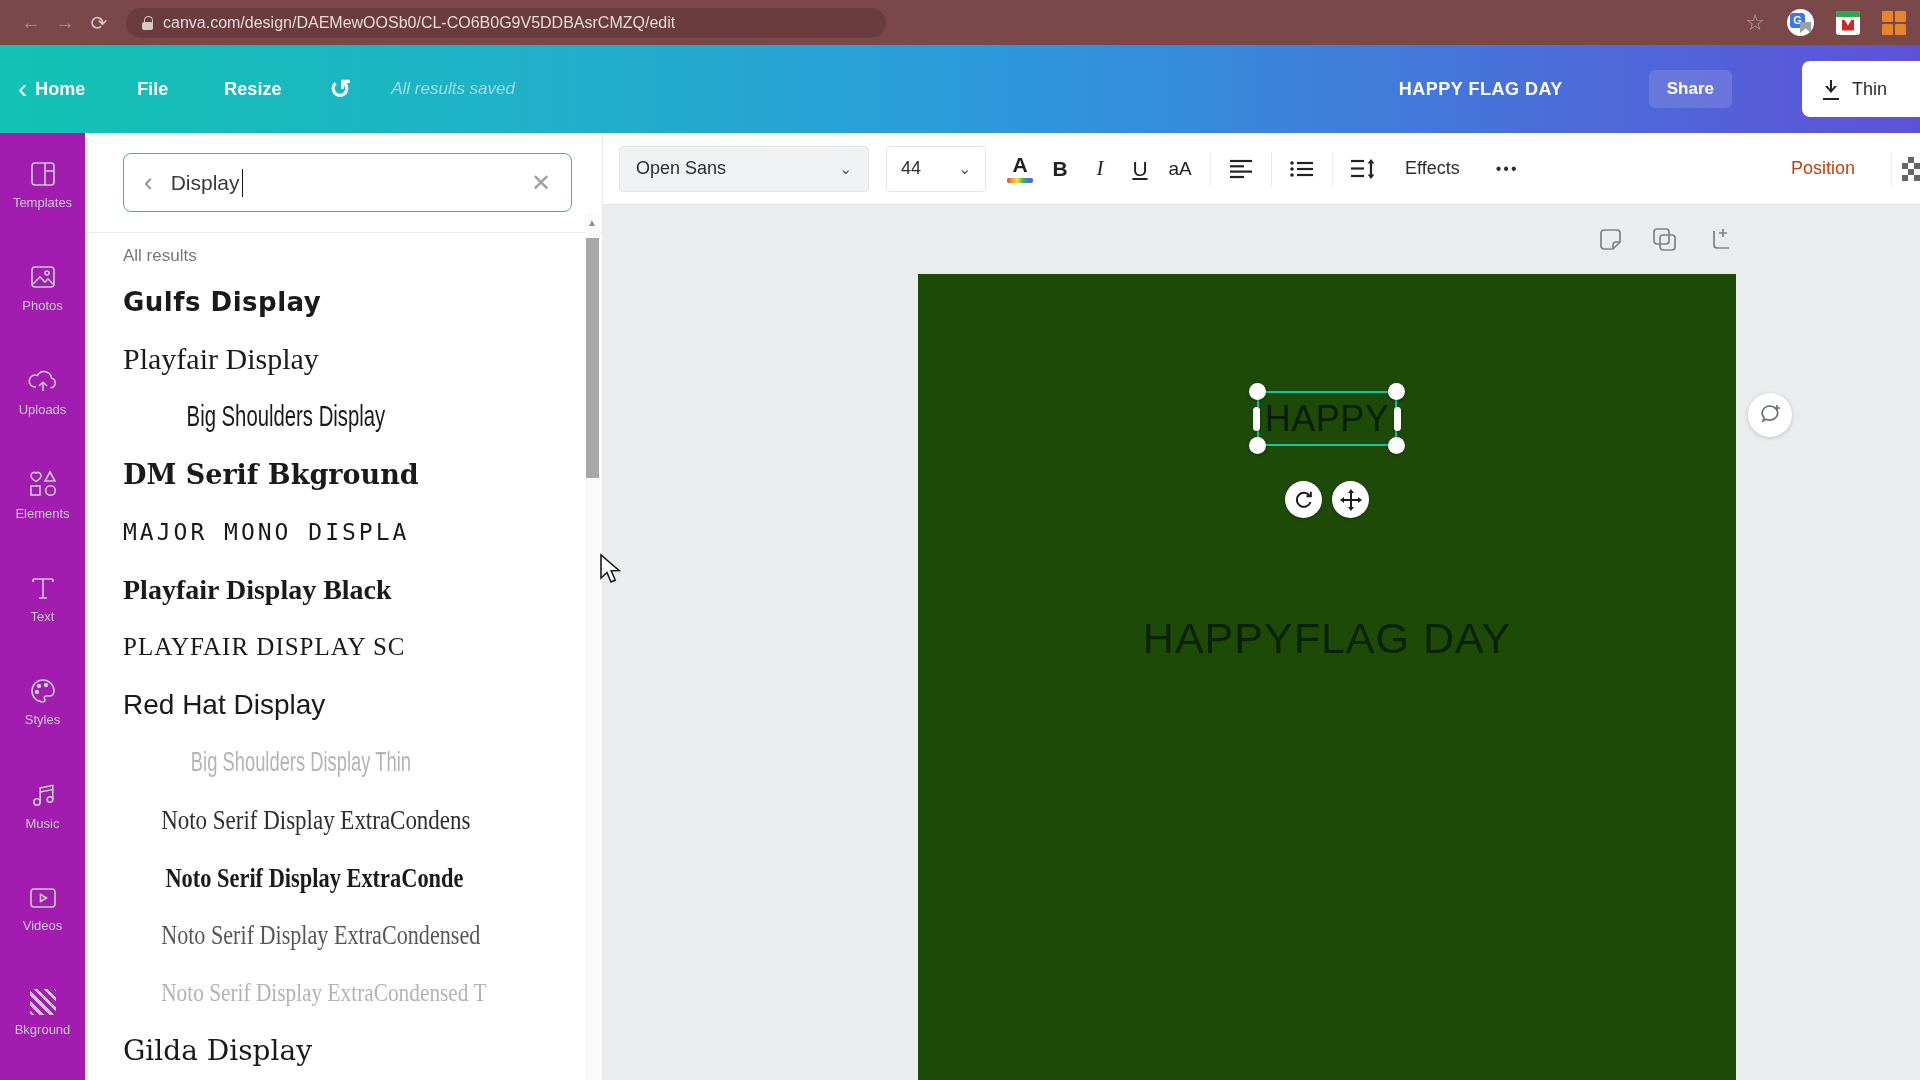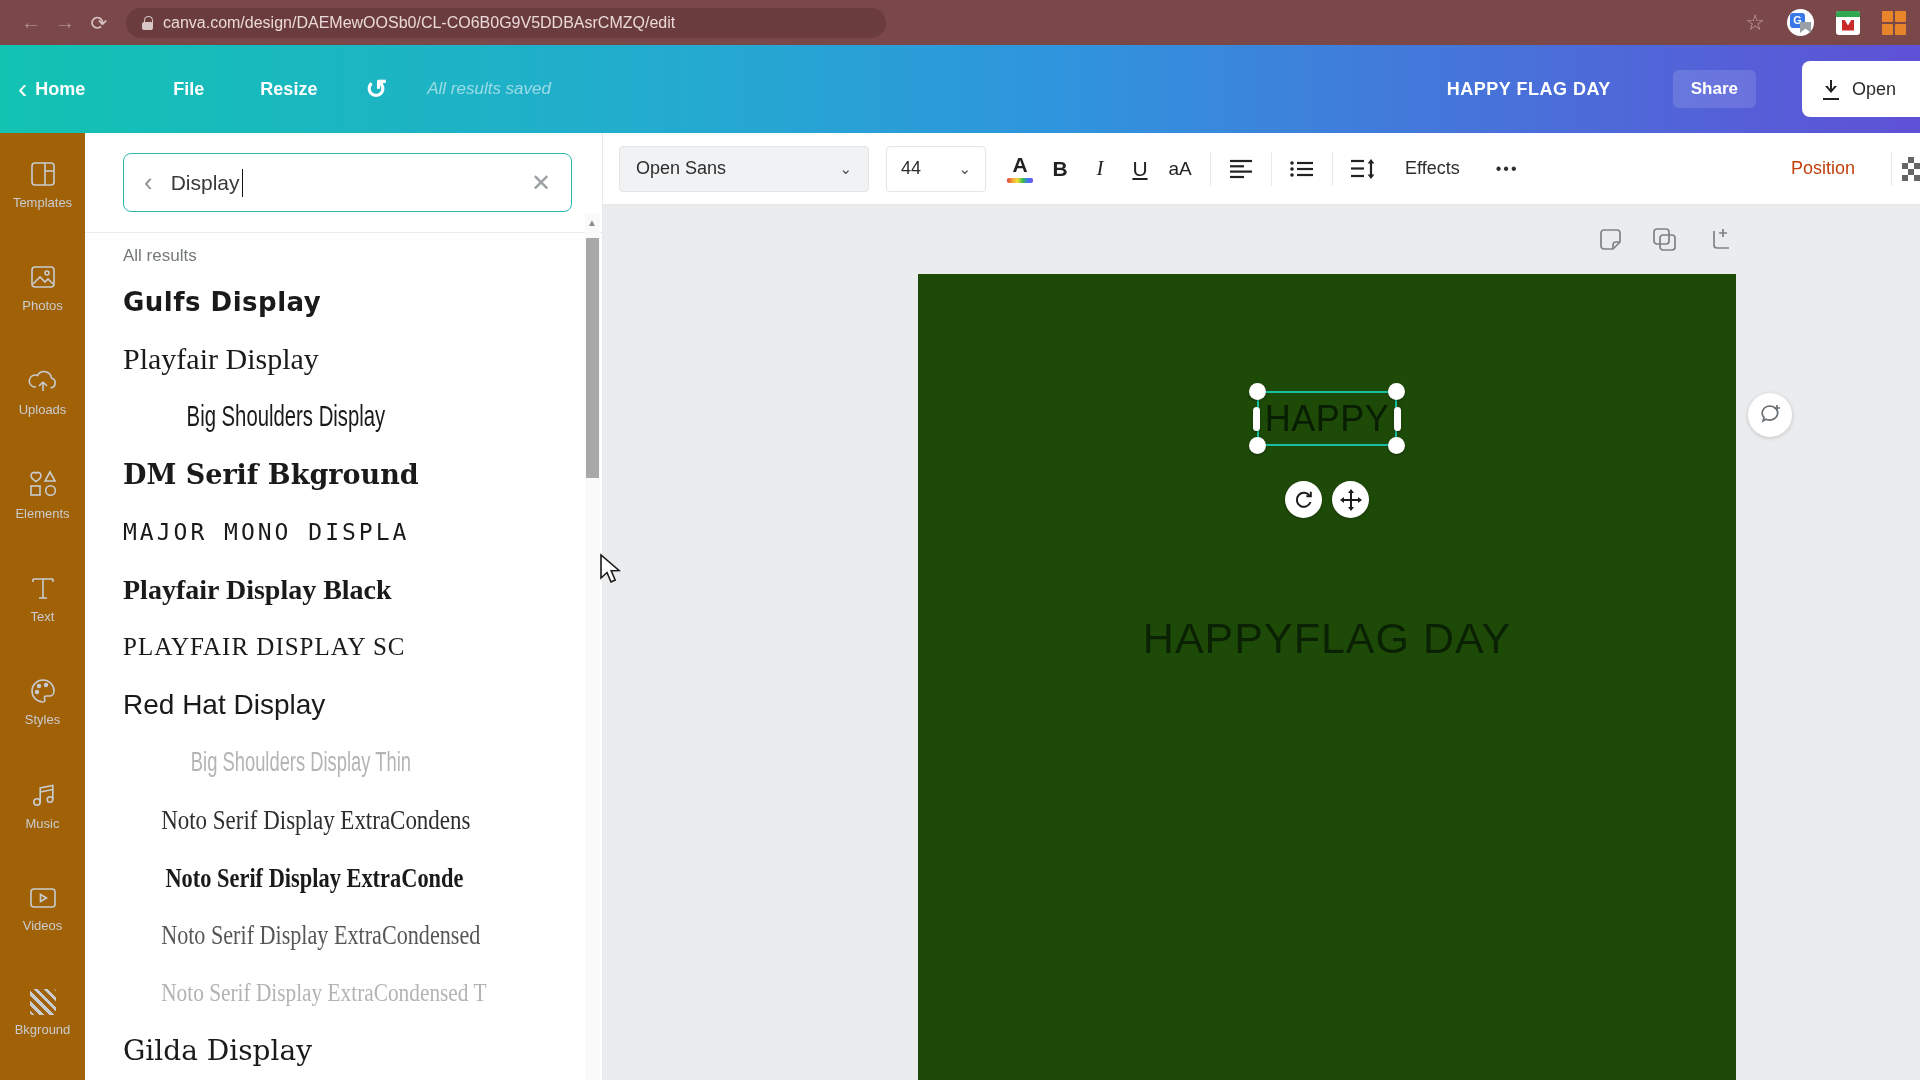--- a/index.html
+++ b/index.html
@@ -34,40 +34,40 @@
   .ext-grid { width:24px; height:24px; display:grid; grid-template-columns:11px 11px; gap:2px; }
   .ext-grid span { background:#e8852b; border-radius:1px; height:11px; }
 
   
   .app-header { position:absolute; left:0; top:45px; width:1920px; height:88px;
     background:linear-gradient(90deg,#12c3b2 0%,#23abcf 35%,#2f95dd 55%,#5f51d6 100%);
     display:flex; align-items:center; color:#fff; }
   .hdr-left { display:flex; align-items:center; }
   .hdr-back { font-size:28px; margin:0 8px 0 18px; line-height:1; }
   .hdr-item { font-size:18px; font-weight:bold; color:#fff; }
-  .hdr-item.home { margin-right:88px; }
+  .hdr-item.home { margin-right:52px; }
   .hdr-item.file { margin-right:56px; }
   .hdr-item.resize { margin-right:48px; }
   .hdr-undo { font-size:26px; font-weight:bold; margin-right:40px; }
   .hdr-saved { font-size:17px; font-style:italic; color:rgba(255,255,255,.55); }
-  .hdr-right { margin-left:auto; display:flex; align-items:center; height:100%; }
+  .hdr-right { margin-left:auto; display:flex; align-items:center; height:100%;gap:24px; }
   .hdr-title { font-size:18px; font-weight:bold; letter-spacing:.5px; margin-right:62px; }
   .share-btn { background:rgba(255,255,255,.13); border-radius:6px; padding:9px 18px;
     font-size:17px; font-weight:bold; margin-right:46px; }
   .download-btn { background:#fff; color:#2b2b2b; height:56px; min-width:118px;
     border-radius:8px 0 0 8px; display:flex; align-items:center; gap:12px; padding:0 6px 0 20px;
     font-size:18px; }
   .dl-ic { width:18px; height:18px; position:relative; }
   .dl-ic::before { content:""; position:absolute; left:8px; top:0; width:2px; height:11px; background:#222; }
   .dl-ic::after { content:""; position:absolute; left:3px; top:6px; width:12px; height:7px;
     clip-path:polygon(0 0,50% 100%,100% 0,78% 0,50% 60%,22% 0); background:#222; }
   .dl-ic i { position:absolute; left:1px; bottom:-2px; width:16px; height:2px; background:#222; }
 
   
-  .sidebar { position:absolute; left:0; top:133px; width:85px; height:947px; background:#a16207;
+  .sidebar { position:absolute; left:0; top:133px; width:85px; height:947px; background:#a21caf;
     display:flex; flex-direction:column; }
   .side-item { height:103.5px; display:flex; flex-direction:column; align-items:center;
     justify-content:center; color:#c8ccd0; }
   .side-item svg { stroke:#c8ccd0; fill:none; stroke-width:1.6; }
   .side-label { font-size:13px; margin-top:7px; }
   .bg-swatch { width:26px; height:26px; border-radius:3px;
     background:repeating-linear-gradient(45deg,#c8ccd0 0 3px,transparent 3px 7px); }
 
   
   .font-panel { position:absolute; left:85px; top:133px; width:518px; height:947px;
@@ -195,21 +195,21 @@
       <div class="hdr-undo">↺</div>
       <div class="hdr-saved">All results saved</div>
     </div>
     <div class="hdr-right">
       <div class="hdr-title">HAPPY FLAG DAY</div>
       <div class="share-btn">Share</div>
       <div class="download-btn">
         <div class="dl-ic">
             <i></i>
           </div>
-        <span>Open</span>
+        <span>Thin</span>
       </div>
     </div>
   </div>
 
   <div class="sidebar">
     <div class="side-item">
       <svg width="28" height="28" viewBox="0 0 28 28">
           <rect x="3" y="3" width="22" height="22" rx="3"></rect>
           <line x1="16" y1="3" x2="16" y2="25"></line>
           <line x1="16" y1="11" x2="25" y2="11"></line>

